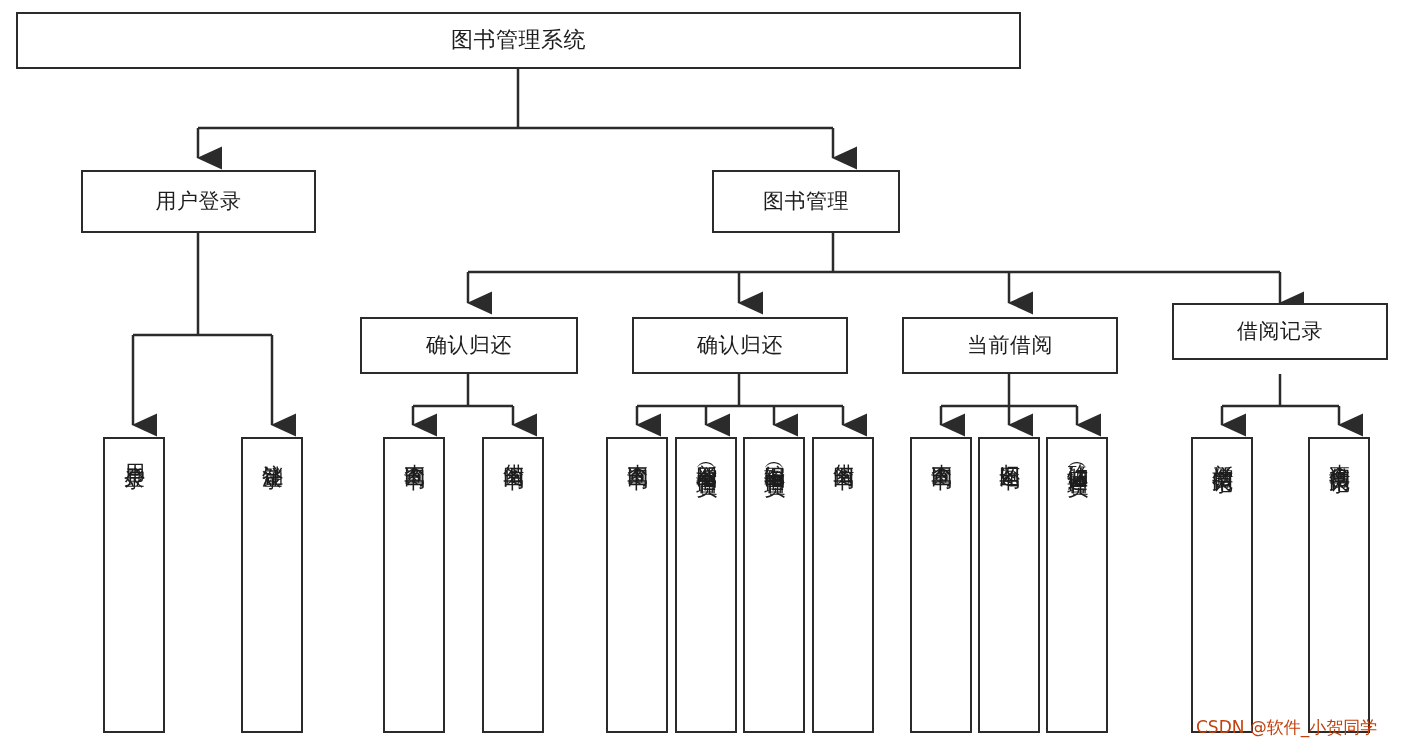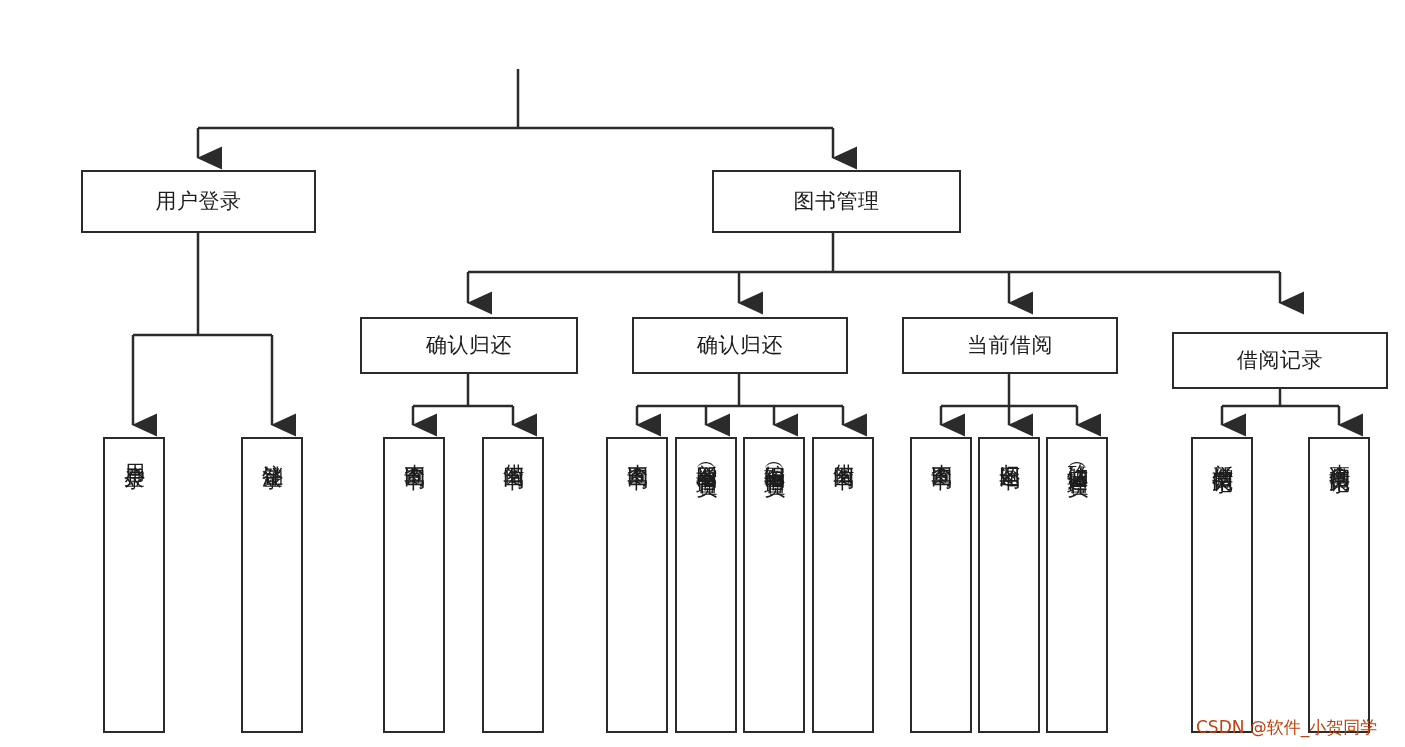--- a/index.html
+++ b/index.html
@@ -122,38 +122,41 @@
       <path d="M 1009 406 L 1009 425" marker-end="url(#arrow)"></path>
       <path d="M 1077 406 L 1077 425" marker-end="url(#arrow)"></path>
 
       <path d="M 1280 374 L 1280 406"></path>
       <path d="M 1222 406 L 1339 406"></path>
       <path d="M 1222 406 L 1222 425" marker-end="url(#arrow)"></path>
       <path d="M 1339 406 L 1339 425" marker-end="url(#arrow)"></path>
     </g>
   </svg>
 
+  <div class="node h root" style="left:16px; top:12px; width:1005px; height:57px;">
+    <span class="label">图书管理系统</span>
+  </div>
 
   <div class="node h" style="left:81px; top:170px; width:235px; height:63px;">
     <span class="label">用户登录</span>
   </div>
-  <div class="node h" style="left:712px; top:170px; width:249px; height:63px;">
+  <div class="node h" style="left:712px; top:170px; width:188px; height:63px;">
     <span class="label">图书管理</span>
   </div>
 
   <div class="node h" style="left:360px; top:317px; width:218px; height:57px;">
     <span class="label">确认归还</span>
   </div>
   <div class="node h" style="left:632px; top:317px; width:216px; height:57px;">
     <span class="label">确认归还</span>
   </div>
   <div class="node h" style="left:902px; top:317px; width:216px; height:57px;">
     <span class="label">当前借阅</span>
   </div>
-  <div class="node h" style="left:1172px; top:332px; width:216px; height:57px;">
+  <div class="node h" style="left:1172px; top:303px; width:216px; height:57px;">
     <span class="label">借阅记录</span>
   </div>
 
   <div class="node v" style="left:103px; top:437px; width:62px; height:296px;">
     <span class="label">用户登录</span>
   </div>
   <div class="node v" style="left:241px; top:437px; width:62px; height:296px;">
     <span class="label">注销登录</span>
   </div>
 

